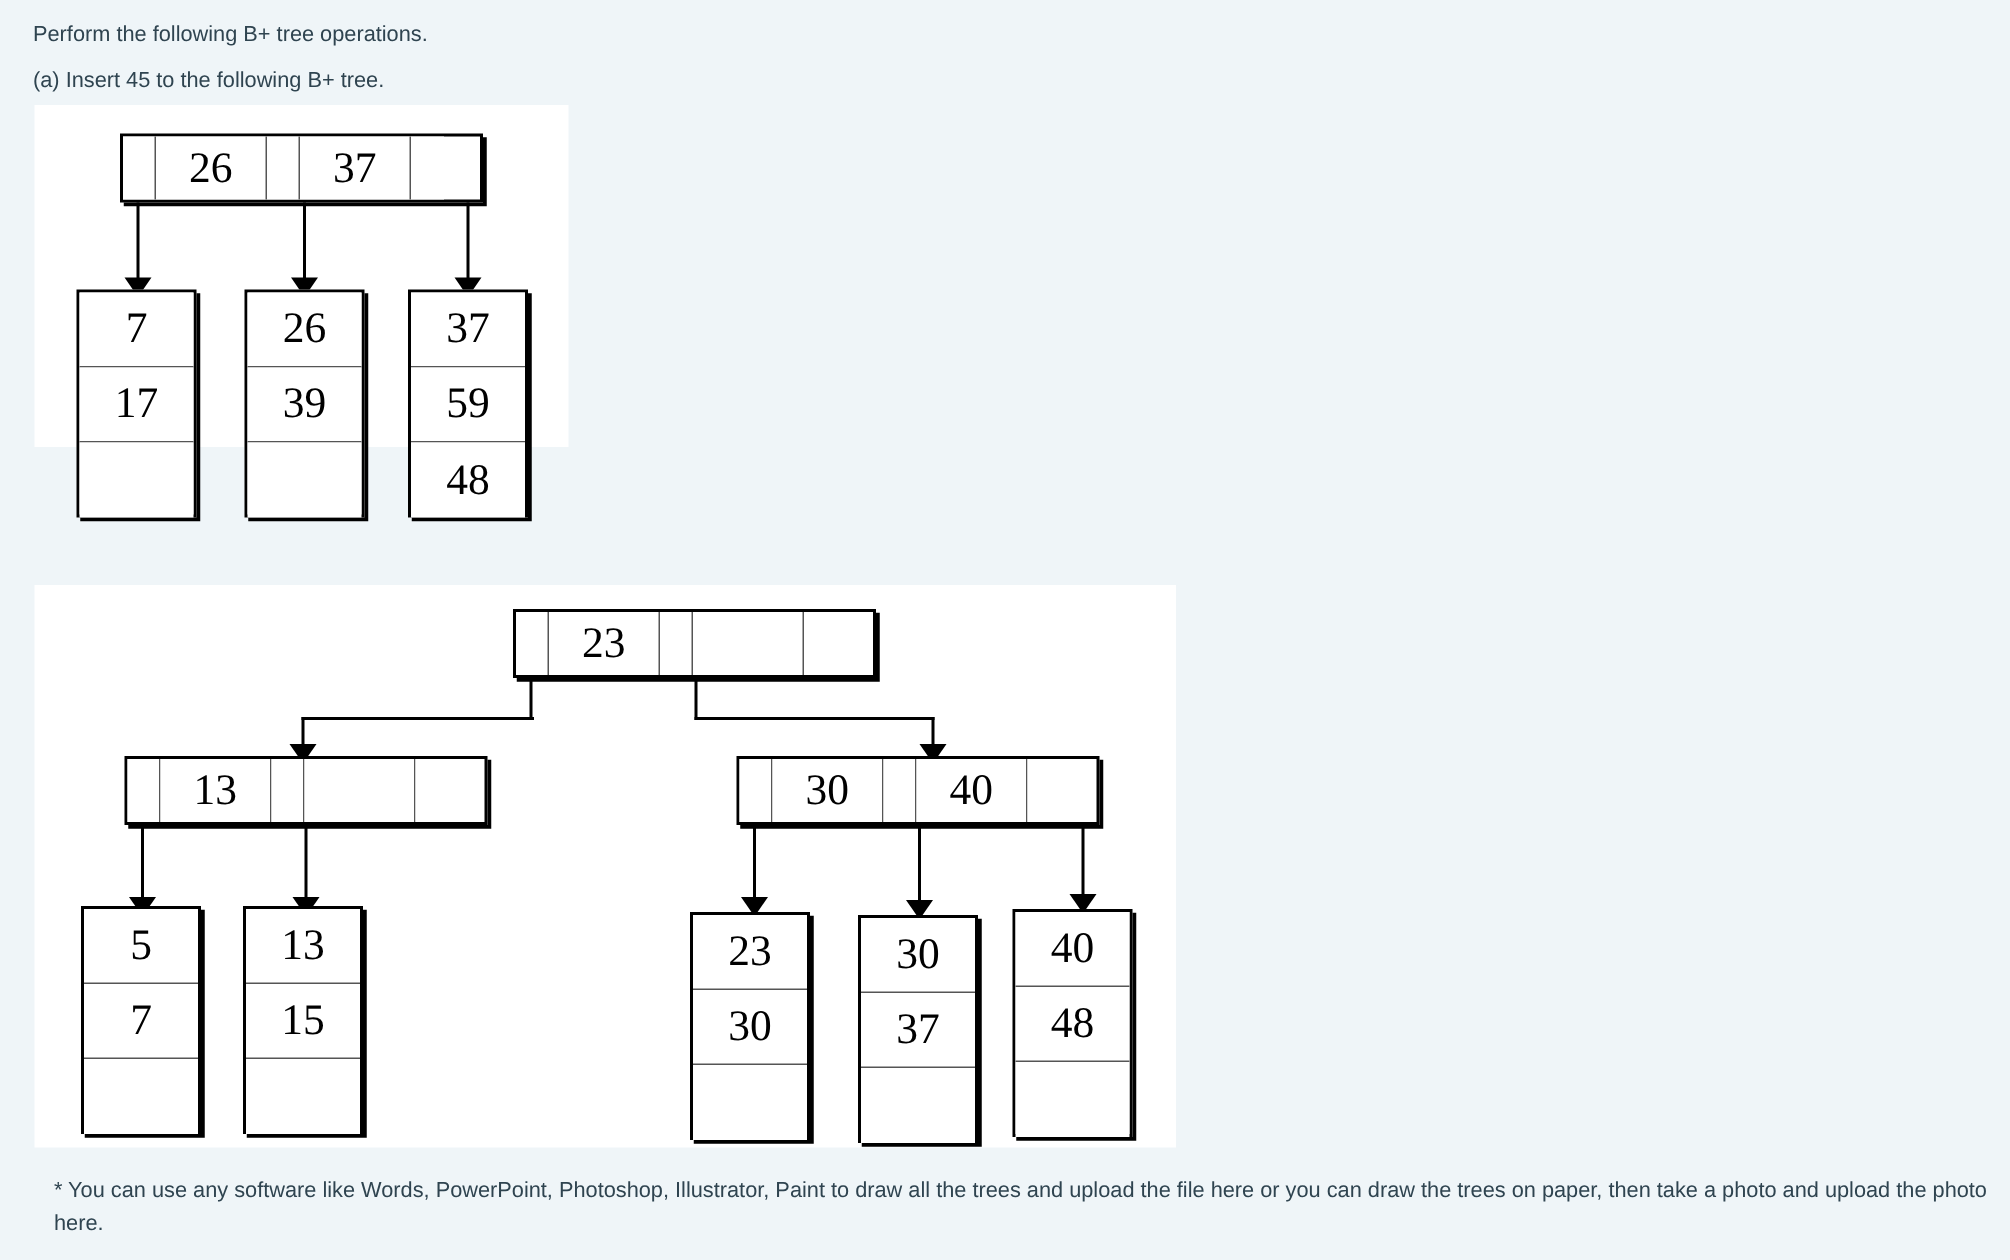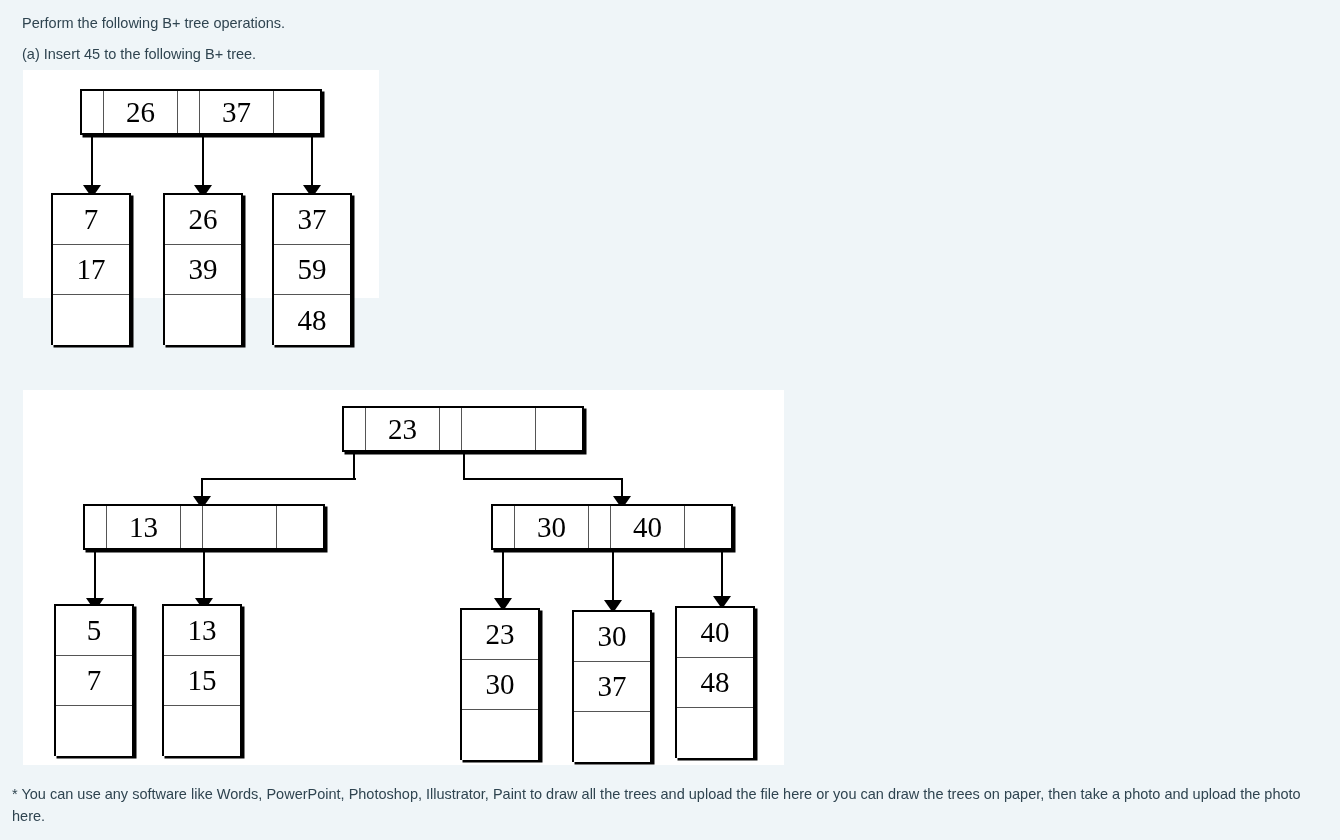--- a/index.html
+++ b/index.html
@@ -44,21 +44,21 @@
     position: absolute;
     left: 22px;
     top: 364px;
     font-size: 14.5px;
     line-height: 20px;
     color: #2f4450;
     white-space: nowrap;
   }
   .footnote {
     position: absolute;
-    left: 12px;
+    left: 36px;
     top: 783px;
     width: 1295px;
     font-size: 14.5px;
     line-height: 22px;
     color: #2f4450;
   }
 
   
   .canvas {
     position: absolute;

